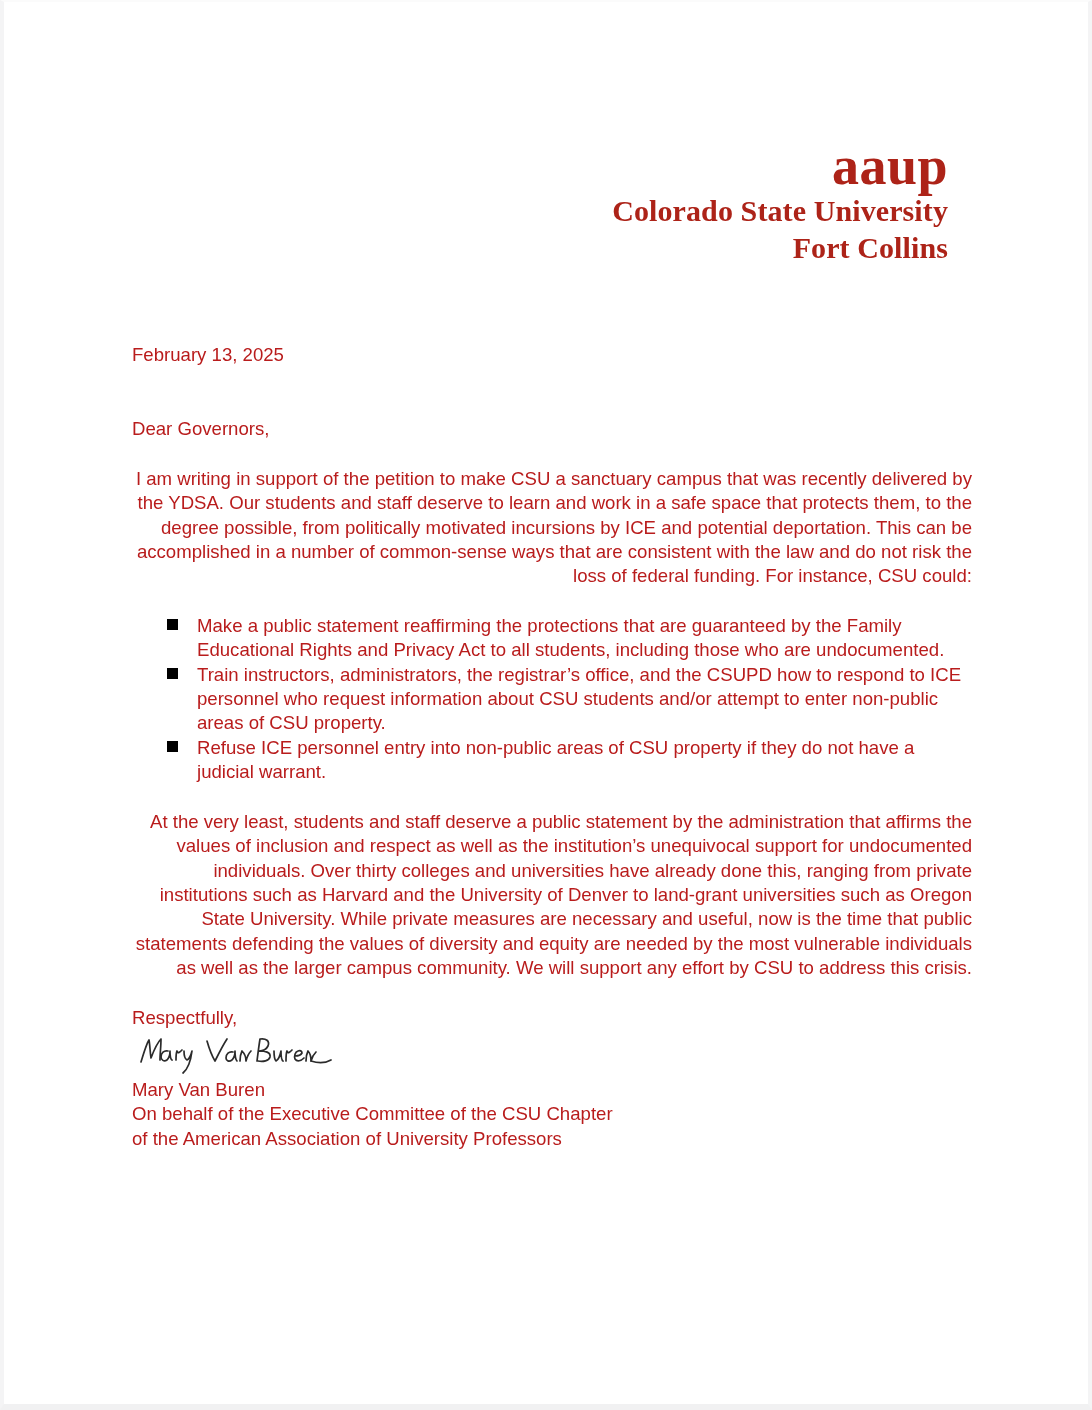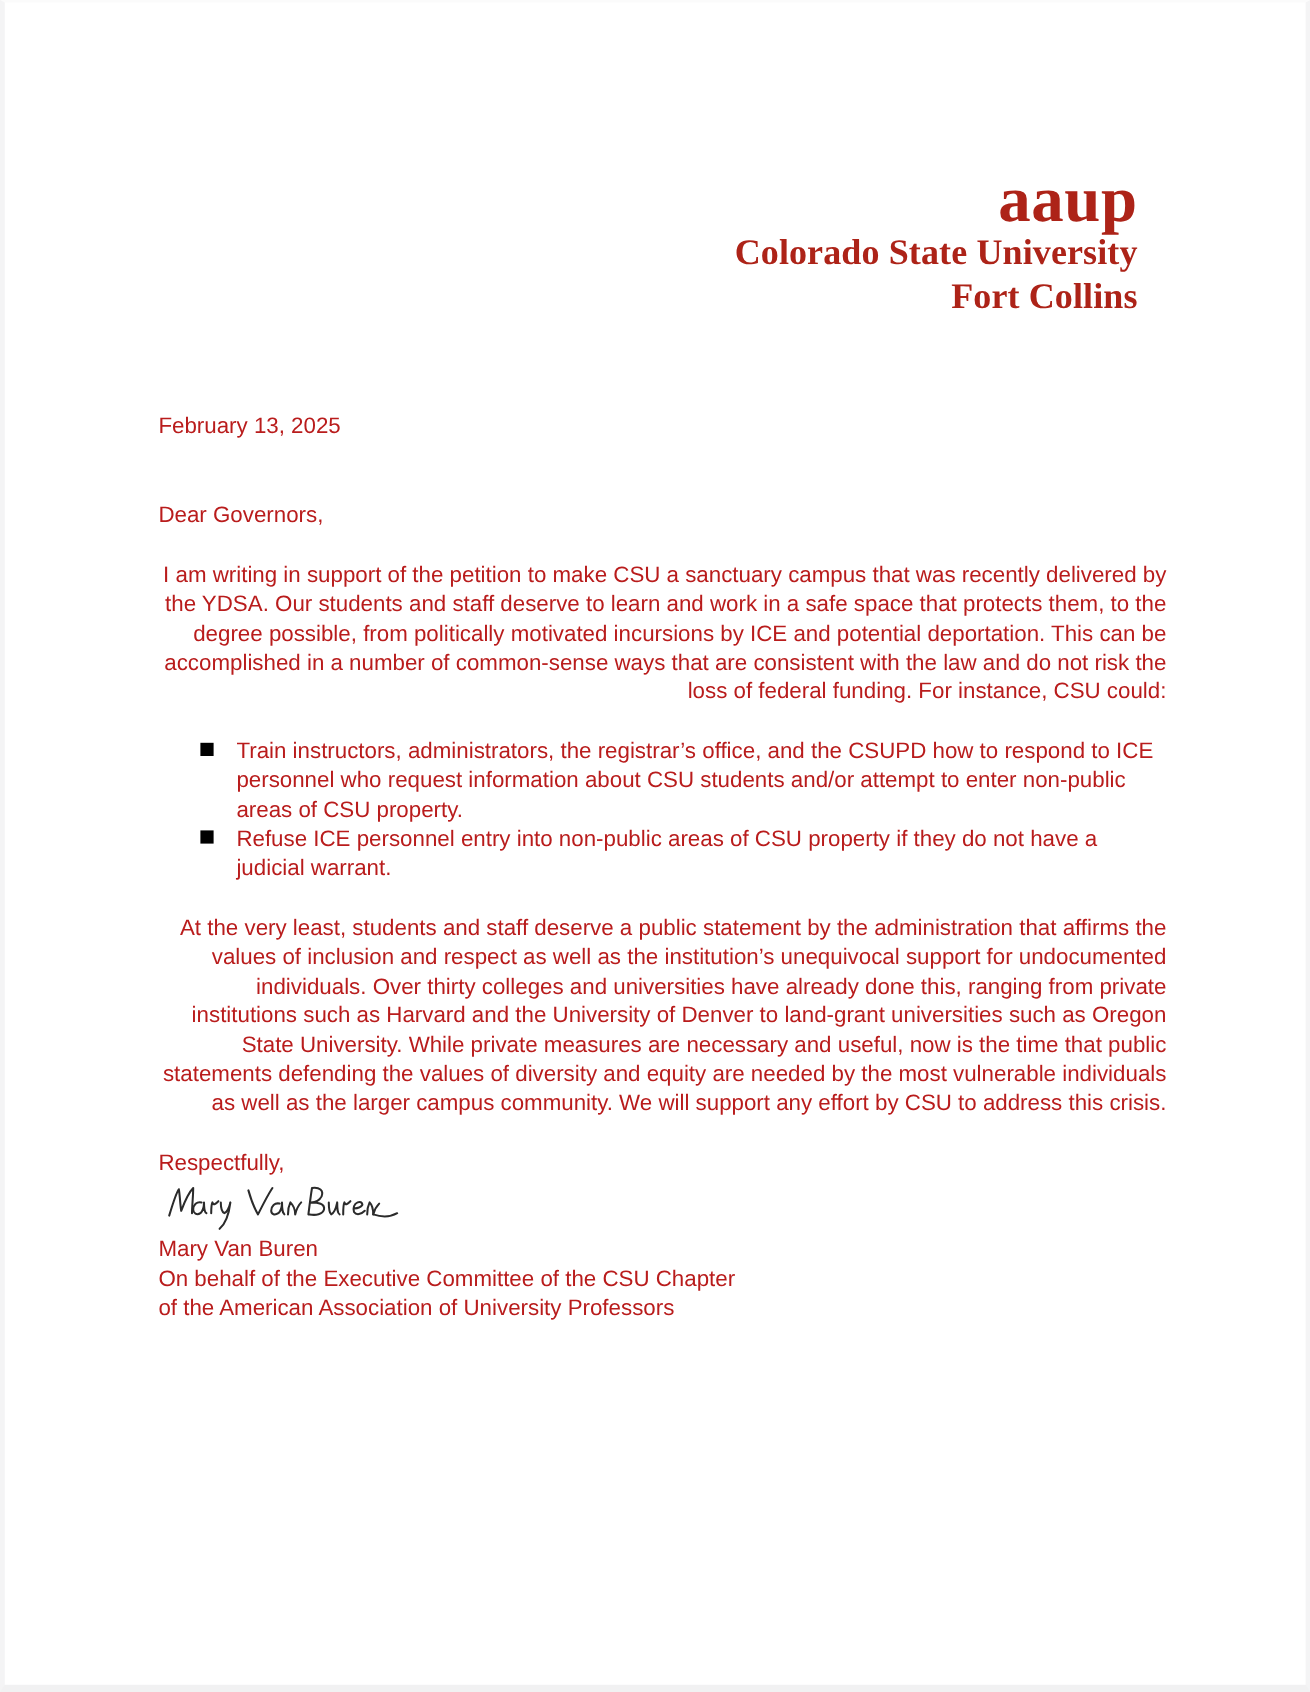--- a/index.html
+++ b/index.html
@@ -131,20 +131,24 @@
 
     <p class="date-line">February 13, 2025</p>
 
     <p class="salutation">Dear Governors,</p>
 
     <p class="para">I am writing in support of the petition to make CSU a sanctuary campus that was recently delivered by the YDSA. Our students and staff deserve to learn and work in a safe space that protects them, to the degree possible, from politically motivated incursions by ICE and potential deportation. This can be accomplished in a number of common-sense ways that are consistent with the law and do not risk the loss of federal funding. For instance, CSU could:</p>
 
     <ul class="bullet-list">
       <li class="bullet-item">
         <span class="bullet-marker"></span>
+        <span class="bullet-text"> Make a public statement reaffirming the protections that are guaranteed by the Family Educational Rights and Privacy Act to all students, including those who are undocumented.</span>
+      </li>
+      <li class="bullet-item">
+        <span class="bullet-marker"></span>
         <span class="bullet-text">Train instructors, administrators, the registrar’s office, and the CSUPD how to respond to ICE personnel who request information about CSU students and/or attempt to enter non-public areas of CSU property.</span>
       </li>
       <li class="bullet-item">
         <span class="bullet-marker"></span>
         <span class="bullet-text">Refuse ICE personnel entry into non-public areas of CSU property if they do not have a judicial warrant.</span>
       </li>
     </ul>
 
     <p class="para">At the very least, students and staff deserve a public statement by the administration that affirms the values of inclusion and respect as well as the institution’s unequivocal support for undocumented individuals. Over thirty colleges and universities have already done this, ranging from private institutions such as Harvard and the University of Denver to land-grant universities such as Oregon State University. While private measures are necessary and useful, now is the time that public statements defending the values of diversity and equity are needed by the most vulnerable individuals as well as the larger campus community. We will support any effort by CSU to address this crisis.</p>
 

